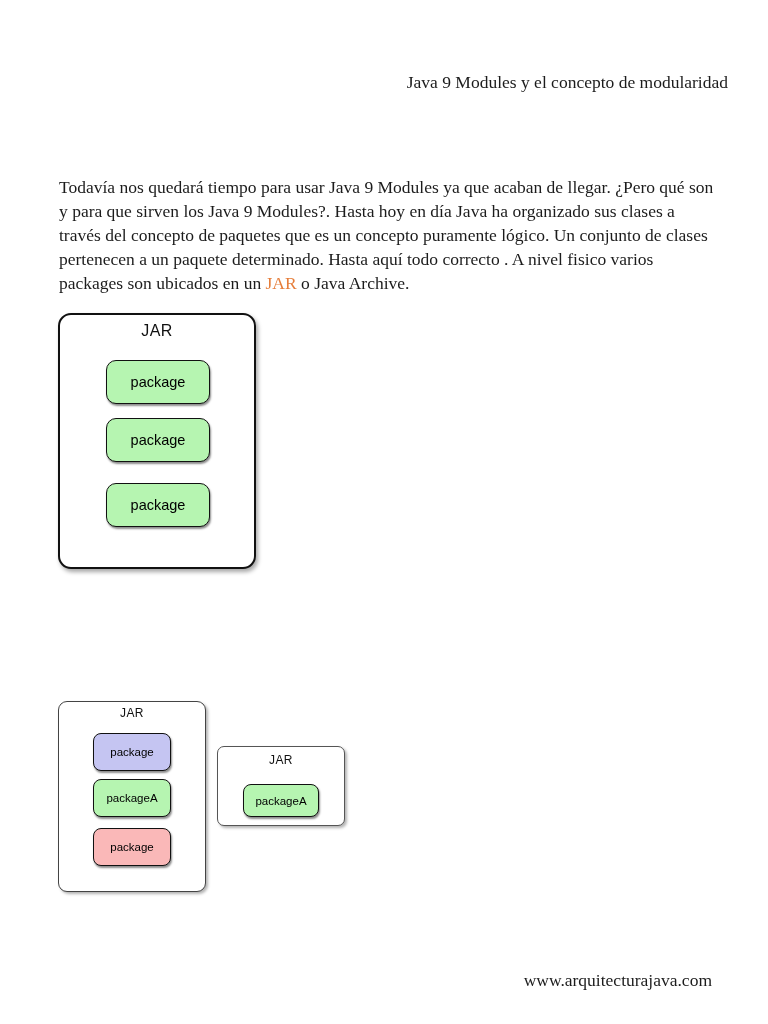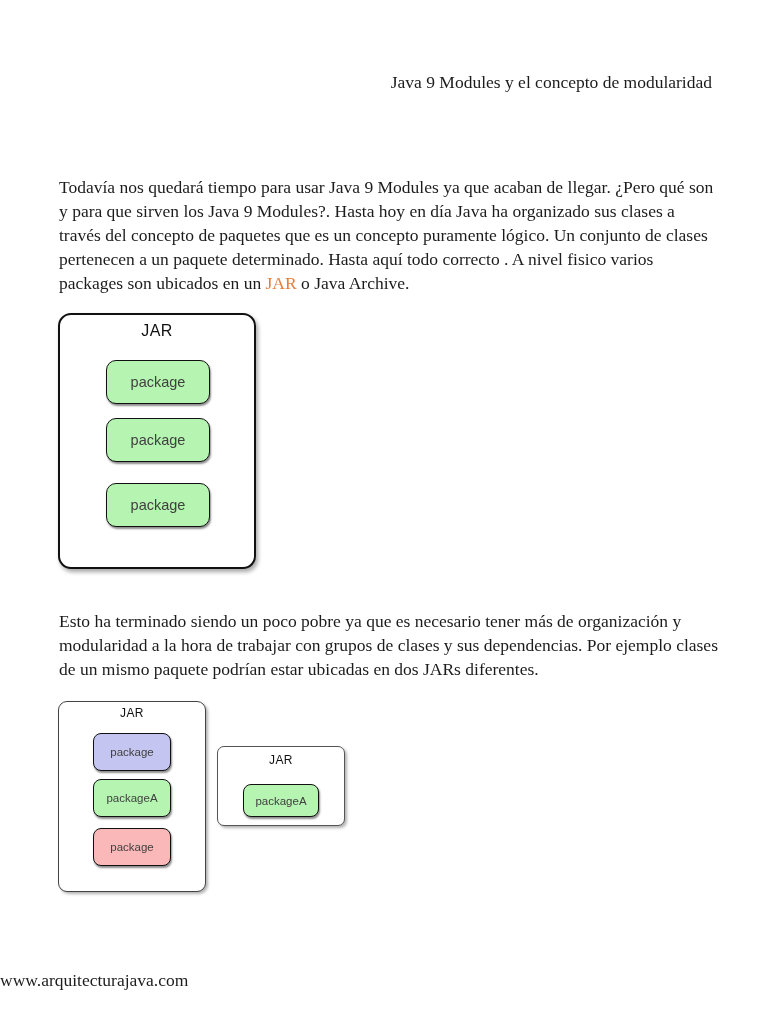--- a/index.html
+++ b/index.html
@@ -1,21 +1,21 @@
 <!DOCTYPE html>
 <html><head>
 <meta charset="utf-8">
 <style>
   html,body{margin:0;padding:0;background:#ffffff;}
   .page{
     position:relative;width:768px;height:1024px;background:#ffffff;overflow:hidden;
     font-family:"Liberation Serif","DejaVu Serif",serif;color:#1c1c1c;
   }
   .title{
-    position:absolute;top:72px;left:0;right:56px;text-align:right;
+    position:absolute;top:72px;left:0;right:40px;text-align:right;
     font-size:17.5px;line-height:20px;color:#1c1c1c;
   }
   .para{
     position:absolute;left:55px;width:660px;margin:4px;
     font-size:17.5px;line-height:24px;color:#1c1c1c;text-align:left;
   }
   .p1{top:171px;}
   .p2{top:605px;}
   .link{color:#e67e3b;text-decoration:none;cursor:pointer;}
   .jar{
@@ -26,21 +26,21 @@
     left:58px;top:313px;width:194px;height:252px;
     border:2px solid #111;border-radius:13px;
     box-shadow:2px 3px 4px rgba(0,0,0,0.35);
   }
   .jar-label{
     position:absolute;left:0;right:0;text-align:center;color:#111;
   }
   .jar1-label{top:7px;font-size:16px;font-weight:500;letter-spacing:0.5px;}
   .pkg{
     position:absolute;display:flex;align-items:center;justify-content:center;
-    color:#404040;border:1.5px solid #111;border-radius:10px;
+    color:#000000;border:1.5px solid #111;border-radius:10px;
     box-shadow:1px 2px 2px rgba(0,0,0,0.45);
     font-family:"Liberation Sans","DejaVu Sans",sans-serif;
   }
   .jar1 .pkg{left:46px;width:102px;height:42px;font-size:14.5px;}
   .pkg-a1{top:45px;}
   .pkg-a2{top:103px;}
   .pkg-a3{top:168px;}
   .jar2a{
     left:58px;top:701px;width:146px;height:189px;
     border:1.5px solid #444;border-radius:9px;
@@ -52,41 +52,40 @@
   .pkg-b2{top:77px;}
   .pkg-b3{top:126px;}
   .jar2b{
     left:217px;top:746px;width:126px;height:78px;
     border:1px solid #555;border-radius:7px;
     box-shadow:2px 2px 3px rgba(0,0,0,0.3);
   }
   .jar2b-label{top:6px;font-size:12px;font-weight:500;letter-spacing:0.4px;}
   .jar2b .pkg{left:25px;top:37px;width:74px;height:31px;font-size:11.5px;border-radius:8px;border-width:1.5px;}
   .footer{
-    position:absolute;top:970px;left:0;right:56px;
+    position:absolute;top:970px;left:0;right:56px;text-align:right;
     font-size:17.5px;color:#1c1c1c;
   }
 </style>
 </head>
 <body>
 
 <div class="page">
 
   <div class="title">Java 9 Modules y el concepto de modularidad</div>
 
   <p class="para p1"><span>Todavía nos quedará tiempo para usar Java 9 Modules ya que acaban de llegar. ¿Pero qué son y para que sirven los Java 9 Modules?. Hasta hoy en día Java ha organizado sus clases a través del concepto de paquetes que es un concepto puramente lógico. Un conjunto de clases pertenecen a un paquete determinado. Hasta aquí todo correcto . A nivel fisico varios packages son ubicados en un </span><a class="link">JAR</a><span> o Java Archive.</span></p>
 
   <div class="jar jar1">
     <div class="jar-label jar1-label">JAR</div>
     <div class="pkg pkg-a1" style="background: rgb(182, 245, 177);">package</div>
     <div class="pkg pkg-a2" style="background: rgb(182, 245, 177);">package</div>
     <div class="pkg pkg-a3" style="background: rgb(182, 245, 177);">package</div>
   </div>
 
-  <p class="para p2">Esto ha terminado siendo un poco pobre ya que es necesario tener más de organización y modularidad a la hora de trabajar con grupos de clases y sus dependencias. Por ejemplo clases de un mismo paquete podrían estar ubicadas en dos JARs diferentes.</p>
 
   <div class="jar jar2a">
     <div class="jar-label jar2a-label">JAR</div>
     <div class="pkg pkg-b1" style="background: rgb(197, 197, 242);">package</div>
     <div class="pkg pkg-b2" style="background: rgb(182, 245, 177);">packageA</div>
     <div class="pkg pkg-b3" style="background: rgb(250, 184, 184);">package</div>
   </div>
 
   <div class="jar jar2b">
     <div class="jar-label jar2b-label">JAR</div>

